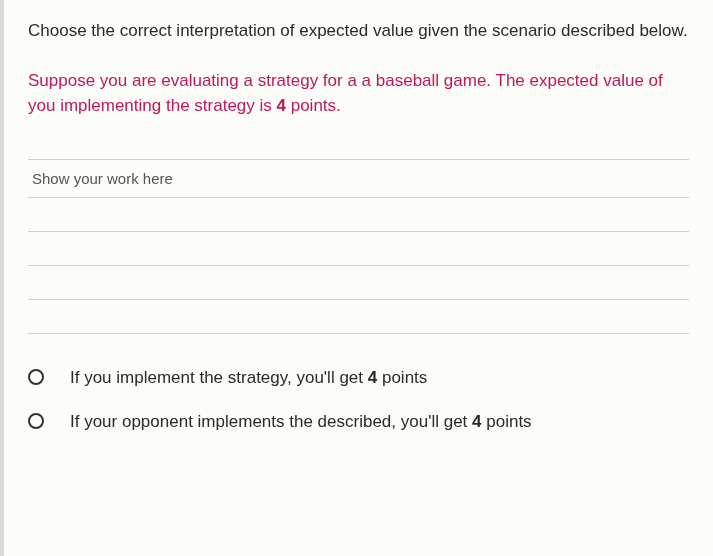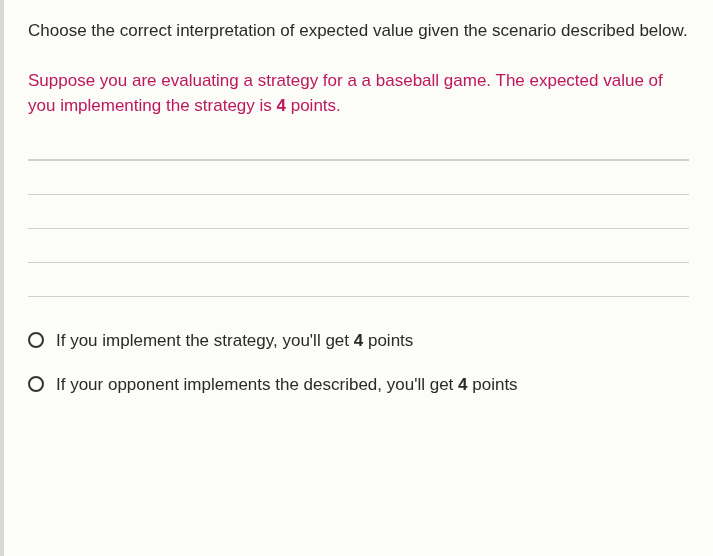--- a/index.html
+++ b/index.html
@@ -60,21 +60,21 @@
         #d0d0ce 33px,
         #d0d0ce 34px
       );
     }
     .options {
       margin-top: 28px;
     }
     .option {
       display: flex;
       align-items: flex-start;
-      gap: 12px;
+      gap: 26px;
       margin-bottom: 20px;
     }
     .radio {
       width: 16px;
       height: 16px;
       border: 2px solid #333;
       border-radius: 50%;
       flex-shrink: 0;
       margin-top: 3px;
     }
@@ -90,20 +90,21 @@
 <div class="page">
 
   <p class="question-intro">Choose the correct interpretation of expected value given the scenario described below.</p>
 
   <p class="scenario">
     <span>Suppose you are evaluating a strategy for a a baseball game. The expected value of you implementing the strategy is </span><span class="bold-num">4</span><span> points.</span>
   </p>
 
   <div class="work-section">
     <hr class="rule-line">
+    <div class="work-label">Show your work here</div>
     <hr class="rule-line">
     <div class="work-lines"></div>
   </div>
 
   <div class="options">
 
     <div class="option">
       <div class="radio"></div>
       <div class="option-text">
         <span>If you implement the strategy, you'll get </span><span class="bold-num">4</span><span> points</span>

